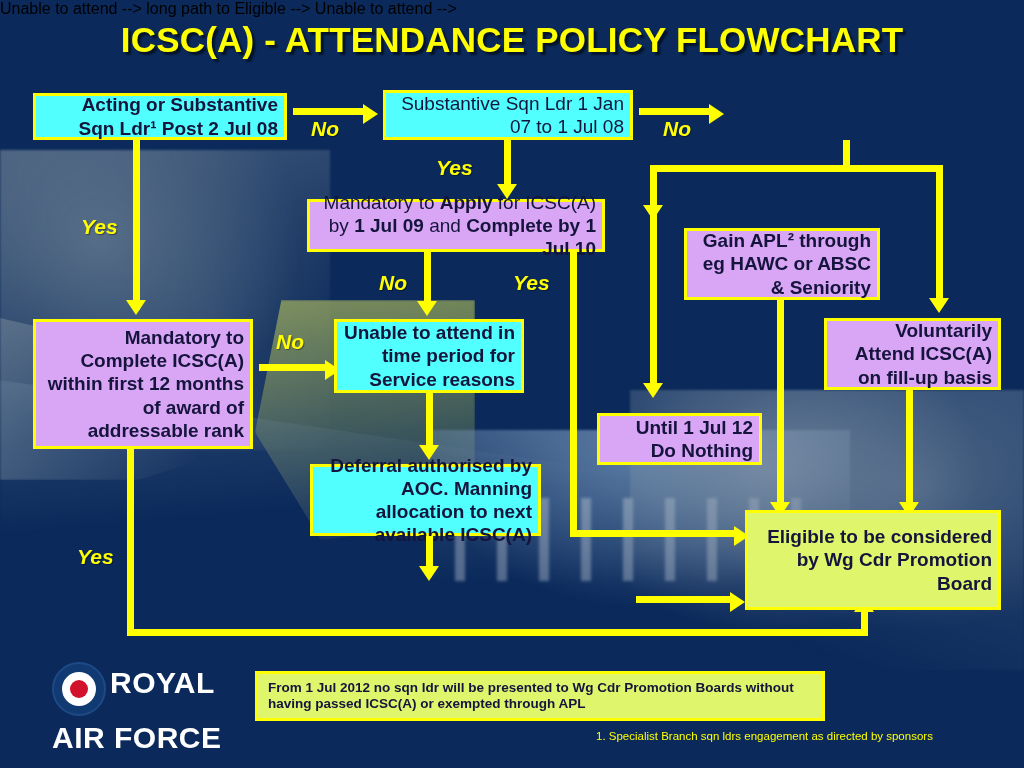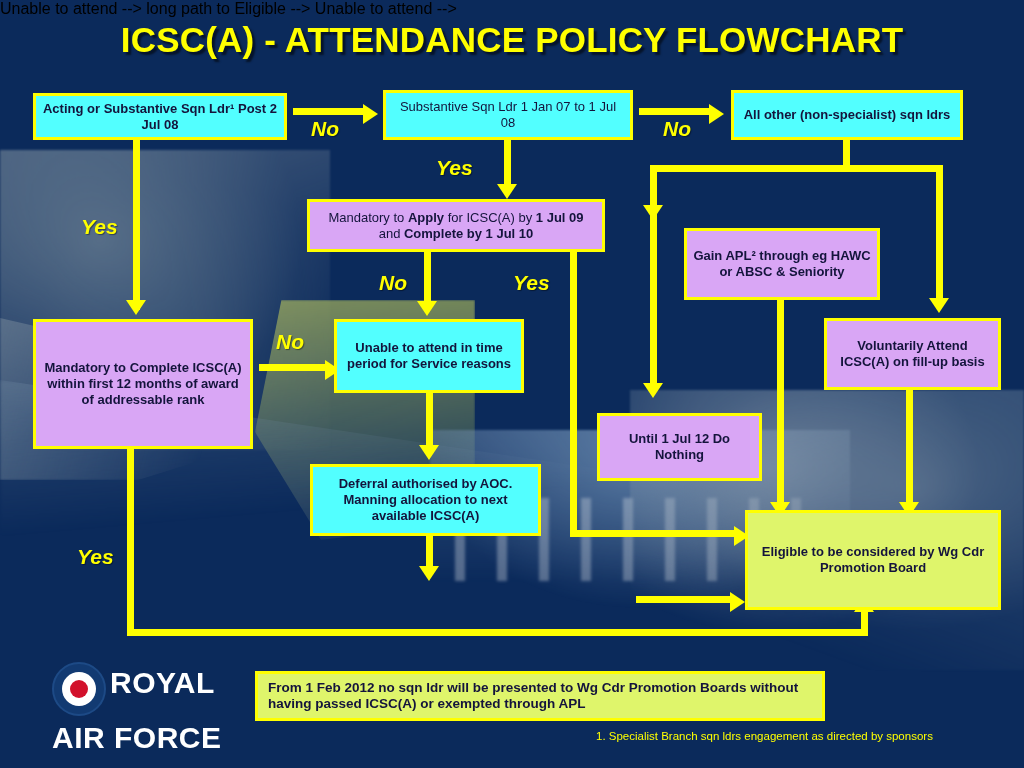--- a/index.html
+++ b/index.html
@@ -43,22 +43,22 @@
        background:linear-gradient(175deg,rgba(115,140,165,.32),rgba(18,48,95,0) 60%);
        clip-path:polygon(0 0,100% 52%,100% 100%,0 100%);filter:blur(2px);}
 
   
   #title{position:absolute;left:0;top:20px;width:1024px;text-align:center;
     font-size:35px;font-weight:bold;color:#ffff00;letter-spacing:.2px;
     text-shadow:3px 3px 2px rgba(0,0,0,.55);}
 
   
   .box{position:absolute;box-sizing:border-box;border:3px solid #ffff00;
-       display:flex;align-items:center;justify-content:center;text-align:center;
-       color:#14143c;font-size:13px;line-height:1.22;padding:3px 6px;}
+       display:flex;align-items:center;justify-content:center;text-align:right;
+       color:#14143c;font-size:19px;line-height:1.22;padding:3px 6px;}
   .cyan{background:#52ffff;font-weight:bold;}
   .violet{background:#d9a6f5;font-weight:bold;}
   .violet-reg{background:#d9a6f5;font-weight:normal;}
   .lime{background:#dff56b;font-weight:bold;}
   .cyan-reg{background:#52ffff;font-weight:normal;}
 
   
   .ln{position:absolute;background:#ffff00;}
   .vl{width:7px;}
   .hl{height:7px;}
@@ -105,21 +105,20 @@
   <div class="bg bgParade"></div>
 
   
   <div id="title">ICSC(A)  - ATTENDANCE POLICY FLOWCHART</div>
 
   
   <div class="box cyan" style="left:33px;top:93px;width:254px;height:47px;">Acting or Substantive Sqn Ldr¹ Post 2 Jul 08</div>
 
   <div class="box cyan-reg" style="left:383px;top:90px;width:250px;height:50px;">Substantive Sqn Ldr 1 Jan 07 to 1 Jul 08</div>
 
-  <div class="box cyan" style="left:731px;top:90px;width:232px;height:50px;">All other (non-specialist) sqn ldrs</div>
 
   
   <div class="ln hl" style="left:293px;top:108px;width:72px;"></div>
   <div class="arrowR" style="left:363px;top:104px;"></div>
   <div class="lbl" style="left:311px;top:117px;">No</div>
 
   
   <div class="ln hl" style="left:639px;top:108px;width:72px;"></div>
   <div class="arrowR" style="left:709px;top:104px;"></div>
   <div class="lbl" style="left:663px;top:117px;">No</div>
@@ -194,35 +193,35 @@
   <div class="arrowD" style="left:929px;top:298px;"></div>
 
   <div class="box violet" style="left:824px;top:318px;width:177px;height:72px;">Voluntarily Attend ICSC(A) on fill-up basis</div>
 
   <div class="box violet" style="left:684px;top:228px;width:196px;height:72px;">Gain APL² through eg HAWC or ABSC &amp; Seniority</div>
 
   
   <div class="ln vl" style="left:650px;top:213px;width:7px;height:178px;"></div>
   <div class="arrowD" style="left:643px;top:383px;"></div>
 
-  <div class="box violet" style="left:597px;top:413px;width:165px;height:68px;">Until 1 Jul 12 Do Nothing</div>
+  <div class="box violet" style="left:597px;top:413px;width:165px;height:52px;">Until 1 Jul 12 Do Nothing</div>
 
   
   <div class="ln vl" style="left:777px;top:300px;width:7px;height:210px;"></div>
   <div class="arrowD" style="left:770px;top:502px;"></div>
 
   
   <div class="ln vl" style="left:906px;top:390px;width:7px;height:120px;"></div>
   <div class="arrowD" style="left:899px;top:502px;"></div>
 
   <div class="box lime" style="left:745px;top:510px;width:256px;height:100px;">Eligible to be considered by Wg Cdr Promotion Board</div>
 
   
   <div class="box lime" style="left:255px;top:671px;width:570px;height:50px;
-       justify-content:flex-start;text-align:left;padding-left:10px;font-size:13.5px;">From 1 Feb 2012 no sqn ldr will be presented to Wg Cdr Promotion Boards without having passed ICSC(A) or exempted through APL</div>
+       justify-content:flex-start;text-align:left;padding-left:10px;font-size:13.5px;">From 1 Jul 2012 no sqn ldr will be presented to Wg Cdr Promotion Boards without having passed ICSC(A) or exempted through APL</div>
 
   
   <div id="notes">
     <div>1.  Specialist Branch sqn ldrs engagement as directed by sponsors</div>
   </div>
 
   
   <div id="raf">
     <div id="roundel">
       <div id="roundel-white">

